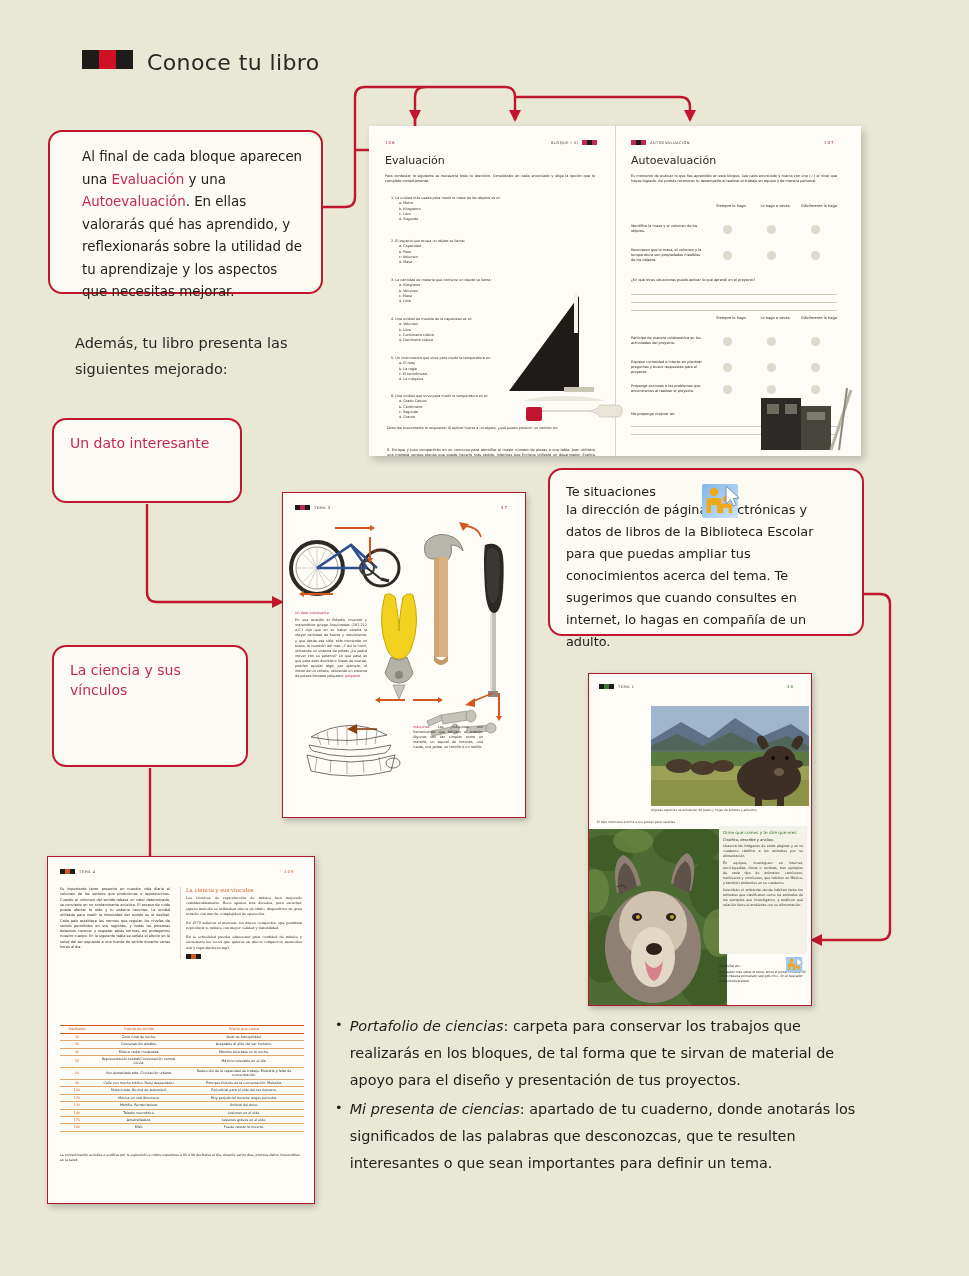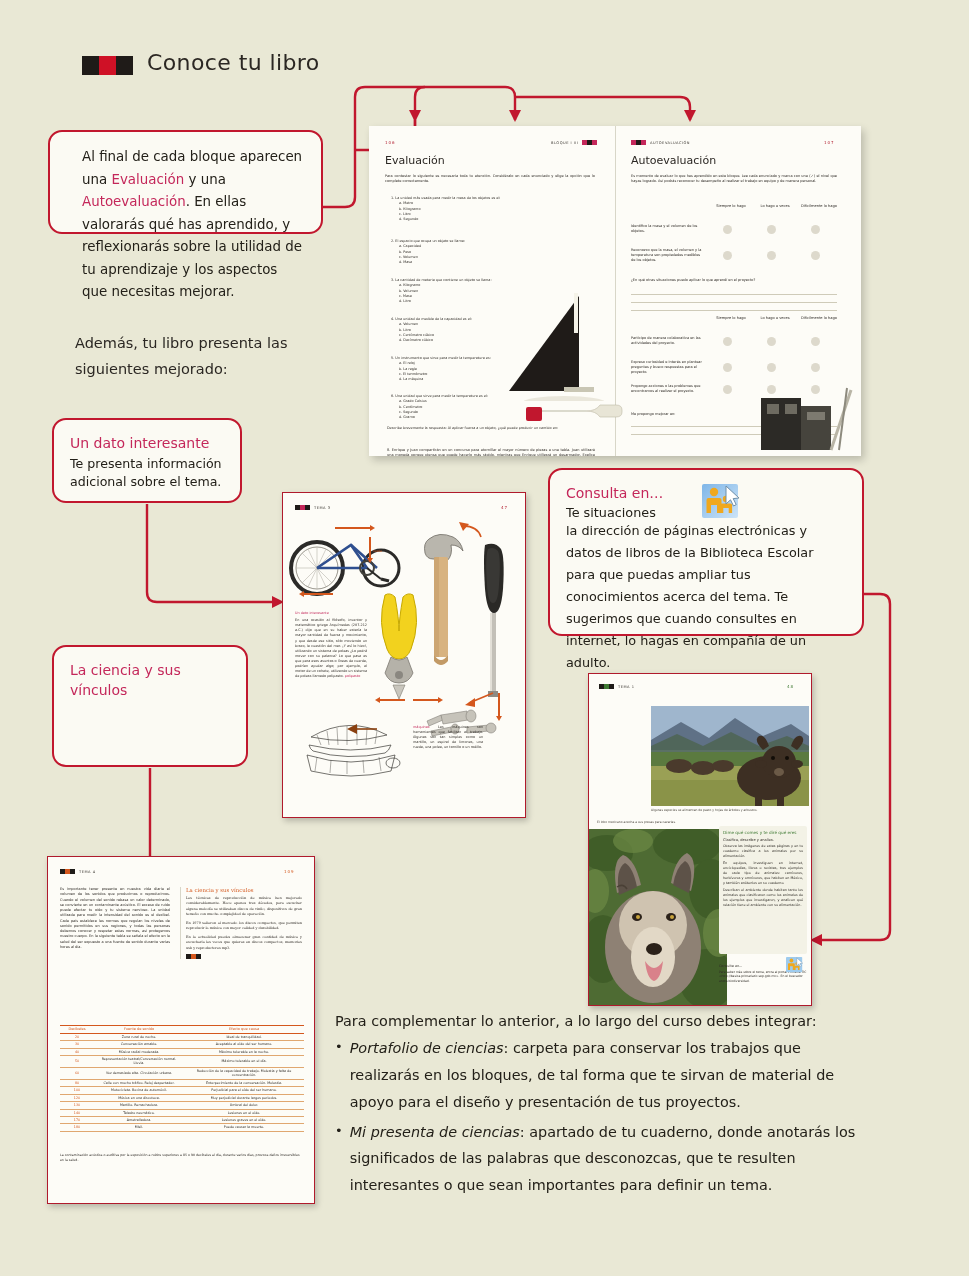--- a/index.html
+++ b/index.html
@@ -5,42 +5,42 @@
   html,body{margin:0;padding:0;}
   body{
     width:969px;height:1276px;
     background:#e9e8d5;
     font-family:"DejaVu Sans", sans-serif;
     position:relative;overflow:hidden;
   }
   .stage{position:absolute;inset:0;}
 
   
-  .header{position:absolute;left:82px;top:50px;display:flex;align-items:flex-end;gap:14px;}
+  .header{position:absolute;left:82px;top:50px;display:flex;align-items:flex-start;gap:14px;}
   .sqgroup{display:flex;}
   .sq{width:17px;height:19px;}
   .sq.dark{background:#1f1b18;}
   .sq.red{background:#cf1126;}
   .header-title{font-size:22px;color:#2b2723;letter-spacing:.4px;font-family:"DejaVu Sans",sans-serif;}
 
   
   .callout{
     position:absolute;
     background:#fbfaf3;
     border:2px solid #c1172e;
     border-radius:14px;
     box-sizing:border-box;
     padding:14px 16px;
     color:#232019;
   }
   .callout p{margin:0;font-size:13.2px;line-height:1.62;}
   .callout .title{color:#c4275a;font-size:14px;margin:0 0 1px 0;line-height:1.4;}
   .hl{color:#c4275a;}
 
-  #callout-eval{left:48px;top:130px;width:275px;height:104px;padding-left:32px;}
+  #callout-eval{left:48px;top:130px;width:275px;height:164px;padding-left:32px;}
   #callout-eval p{font-size:13.4px;line-height:1.68;}
   #callout-dato{left:52px;top:418px;width:190px;height:85px;}
   #callout-dato p{font-size:12.6px;line-height:1.5;}
   #callout-ciencia{left:52px;top:645px;width:196px;height:122px;}
   #callout-ciencia p{font-size:12.8px;line-height:1.62;}
   #callout-consulta{left:548px;top:468px;width:316px;height:168px;}
   #callout-consulta p{font-size:12.8px;line-height:1.72;}
   #callout-consulta .lead{font-size:12.8px;}
 
   .consulta-icon{position:absolute;right:118px;top:12px;width:44px;height:40px;}
@@ -162,29 +162,27 @@
 
   <div class="callout" id="callout-eval">
     <p><span>Al final de cada bloque aparecen una</span>
       <span class="hl">Evaluación</span><span> y una </span><span class="hl">Autoevaluación</span><span>. En ellas valorarás qué has aprendido, y reflexionarás sobre la utilidad de tu aprendizaje y los aspectos que necesitas mejorar.</span></p>
   </div>
 
   <div class="intro">Además, tu libro presenta las siguientes mejorado:</div>
 
   <div class="callout" id="callout-dato">
     <div class="title">Un dato interesante</div>
-    <p>Te presenta información adicional sobre el tema.</p>
   </div>
 
   <div class="callout" id="callout-ciencia">
     <div class="title">La ciencia y sus vínculos</div>
   </div>
 
   <div class="callout" id="callout-consulta">
-    <div class="title">Consulta en…</div>
     <div class="lead">Te situaciones</div>
     <svg class="consulta-icon" viewBox="0 0 44 40">
       <defs>
           <linearGradient id="gsky" x1="0" y1="0" x2="1" y2="1">
         <stop offset="0" stop-color="#7fb6e8"></stop>
             <stop offset="1" stop-color="#cde4f7"></stop>
           </linearGradient>
         </defs>
       <rect x="2" y="2" width="36" height="34" rx="2" fill="url(#gsky)"></rect>
       <circle cx="14" cy="10" r="4.2" fill="#f0a81e"></circle>
@@ -700,21 +698,20 @@
             <td>Misil.</td>
             <td>Puede causar la muerte.</td>
           </tr>
         </tbody>
     </table>
 
     <div style="position:absolute;left:12px;top:296px;width:244px;font-size:3.2px;line-height:1.5;color:#2f2b26;">La contaminación acústica o auditiva por la exposición a ruidos superiores a 85 o 90 decibeles al día, durante varios días, provoca daños irreversibles en la salud.</div>
   </div>
 
   <div class="bottom">
-    <p class="lead">Para complementar lo anterior, a lo largo del curso debes integrar:</p>
     <div class="bullet">
       <span class="dot">•</span>
       <span class="bt"><em>Portafolio de ciencias</em><span>: carpeta para conservar los trabajos que realizarás en los bloques, de tal forma que te sirvan de material de apoyo para el diseño y presentación de tus proyectos.</span></span>
     </div>
     <div class="bullet">
       <span class="dot">•</span>
       <span class="bt"><em>Mi presenta de ciencias</em><span>: apartado de tu cuaderno, donde anotarás los significados de las palabras que desconozcas, que te resulten interesantes o que sean importantes para definir un tema.</span></span>
     </div>
   </div>
 

